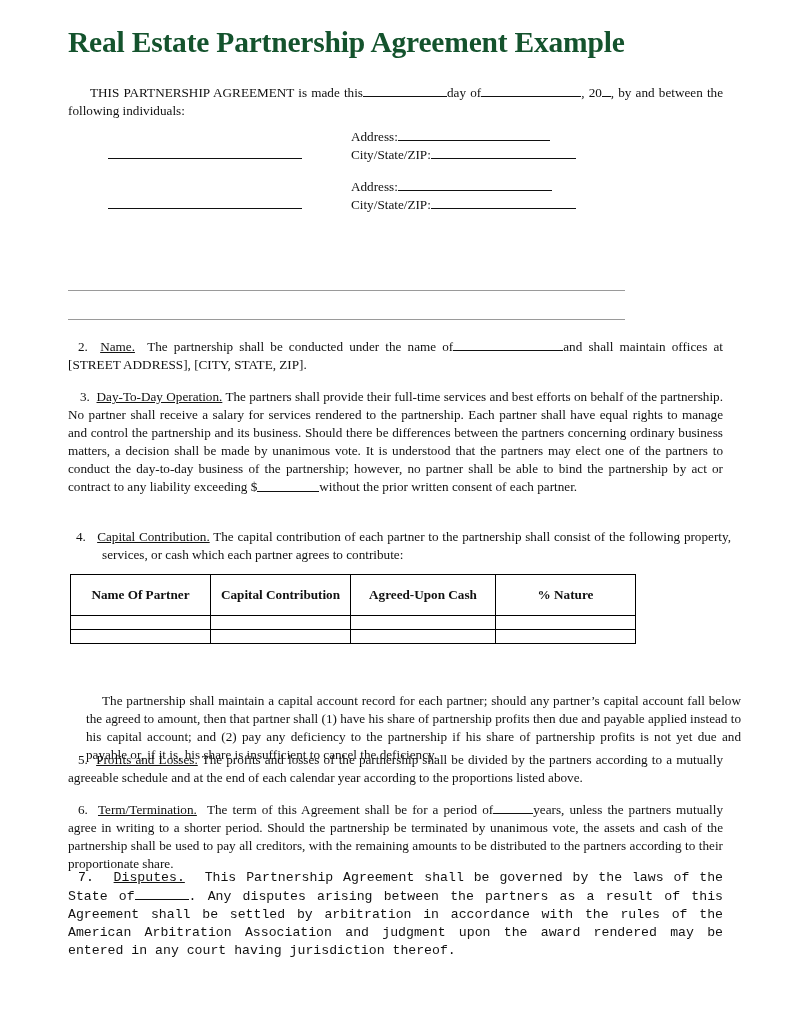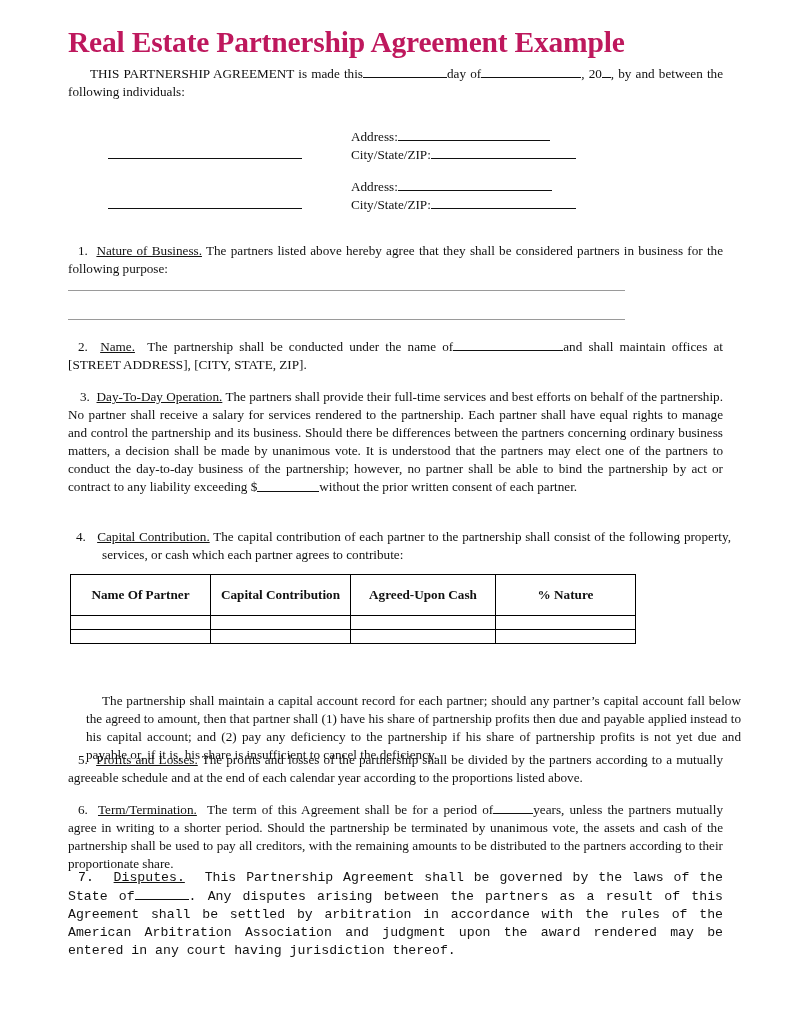--- a/index.html
+++ b/index.html
@@ -26,35 +26,35 @@
     font-size: 29.5px;
     letter-spacing: -0.2px;
     text-align: left;
     margin: 0;
     padding: 0;
     position: absolute;
     left: 68px;
     top: 27px;
     width: 660px;
     line-height: 1.05;
-    color: #be185d;
+    color: #14532d;
   }
 
   .body-block {
     position: absolute;
     font-size: 13.2px;
     line-height: 1.37;
     color: #101010;
     text-align: justify;
     text-justify: inter-word;
   }
 
   .intro {
     left: 68px;
-    top: 65px;
+    top: 84px;
     width: 655px;
     text-indent: 22px;
   }
 
   
   .blank {
     display: inline-block;
     border-bottom: 1.4px solid #111;
     vertical-align: baseline;
     height: 0.92em;
@@ -209,25 +209,20 @@
     <div class="party-row r2">
       <div class="sig-line"></div>
       <div class="addr-col">
         <span class="addr-line"><span class="addr-label">Address:</span><span class="addr-rule b1"></span></span>
         <span class="addr-line"><span class="addr-label">City/State/ZIP:</span><span class="addr-rule b2"></span></span>
       </div>
     </div>
 
   </div>
 
-  <div class="sec s1">
-    <span class="sec-num">1.</span>
-    <span>&nbsp;</span><span class="sec-head">Nature of Business.</span>
-    <span>The partners listed above hereby agree that they shall be considered partners in business for the following purpose:</span>
-  </div>
   <div class="fill-rule f1"></div>
   <div class="fill-rule f2"></div>
 
   <div class="sec s2">
     <span class="sec-num">2.</span>
     <span>&nbsp;</span><span class="sec-head">Name.</span>
     <span>&nbsp;</span><span>The partnership shall be conducted under the name of</span><span class="blank w110"></span><span>and shall maintain offices at [STREET ADDRESS], [CITY, STATE, ZIP].</span>
   </div>
 
   <div class="sec s3">

